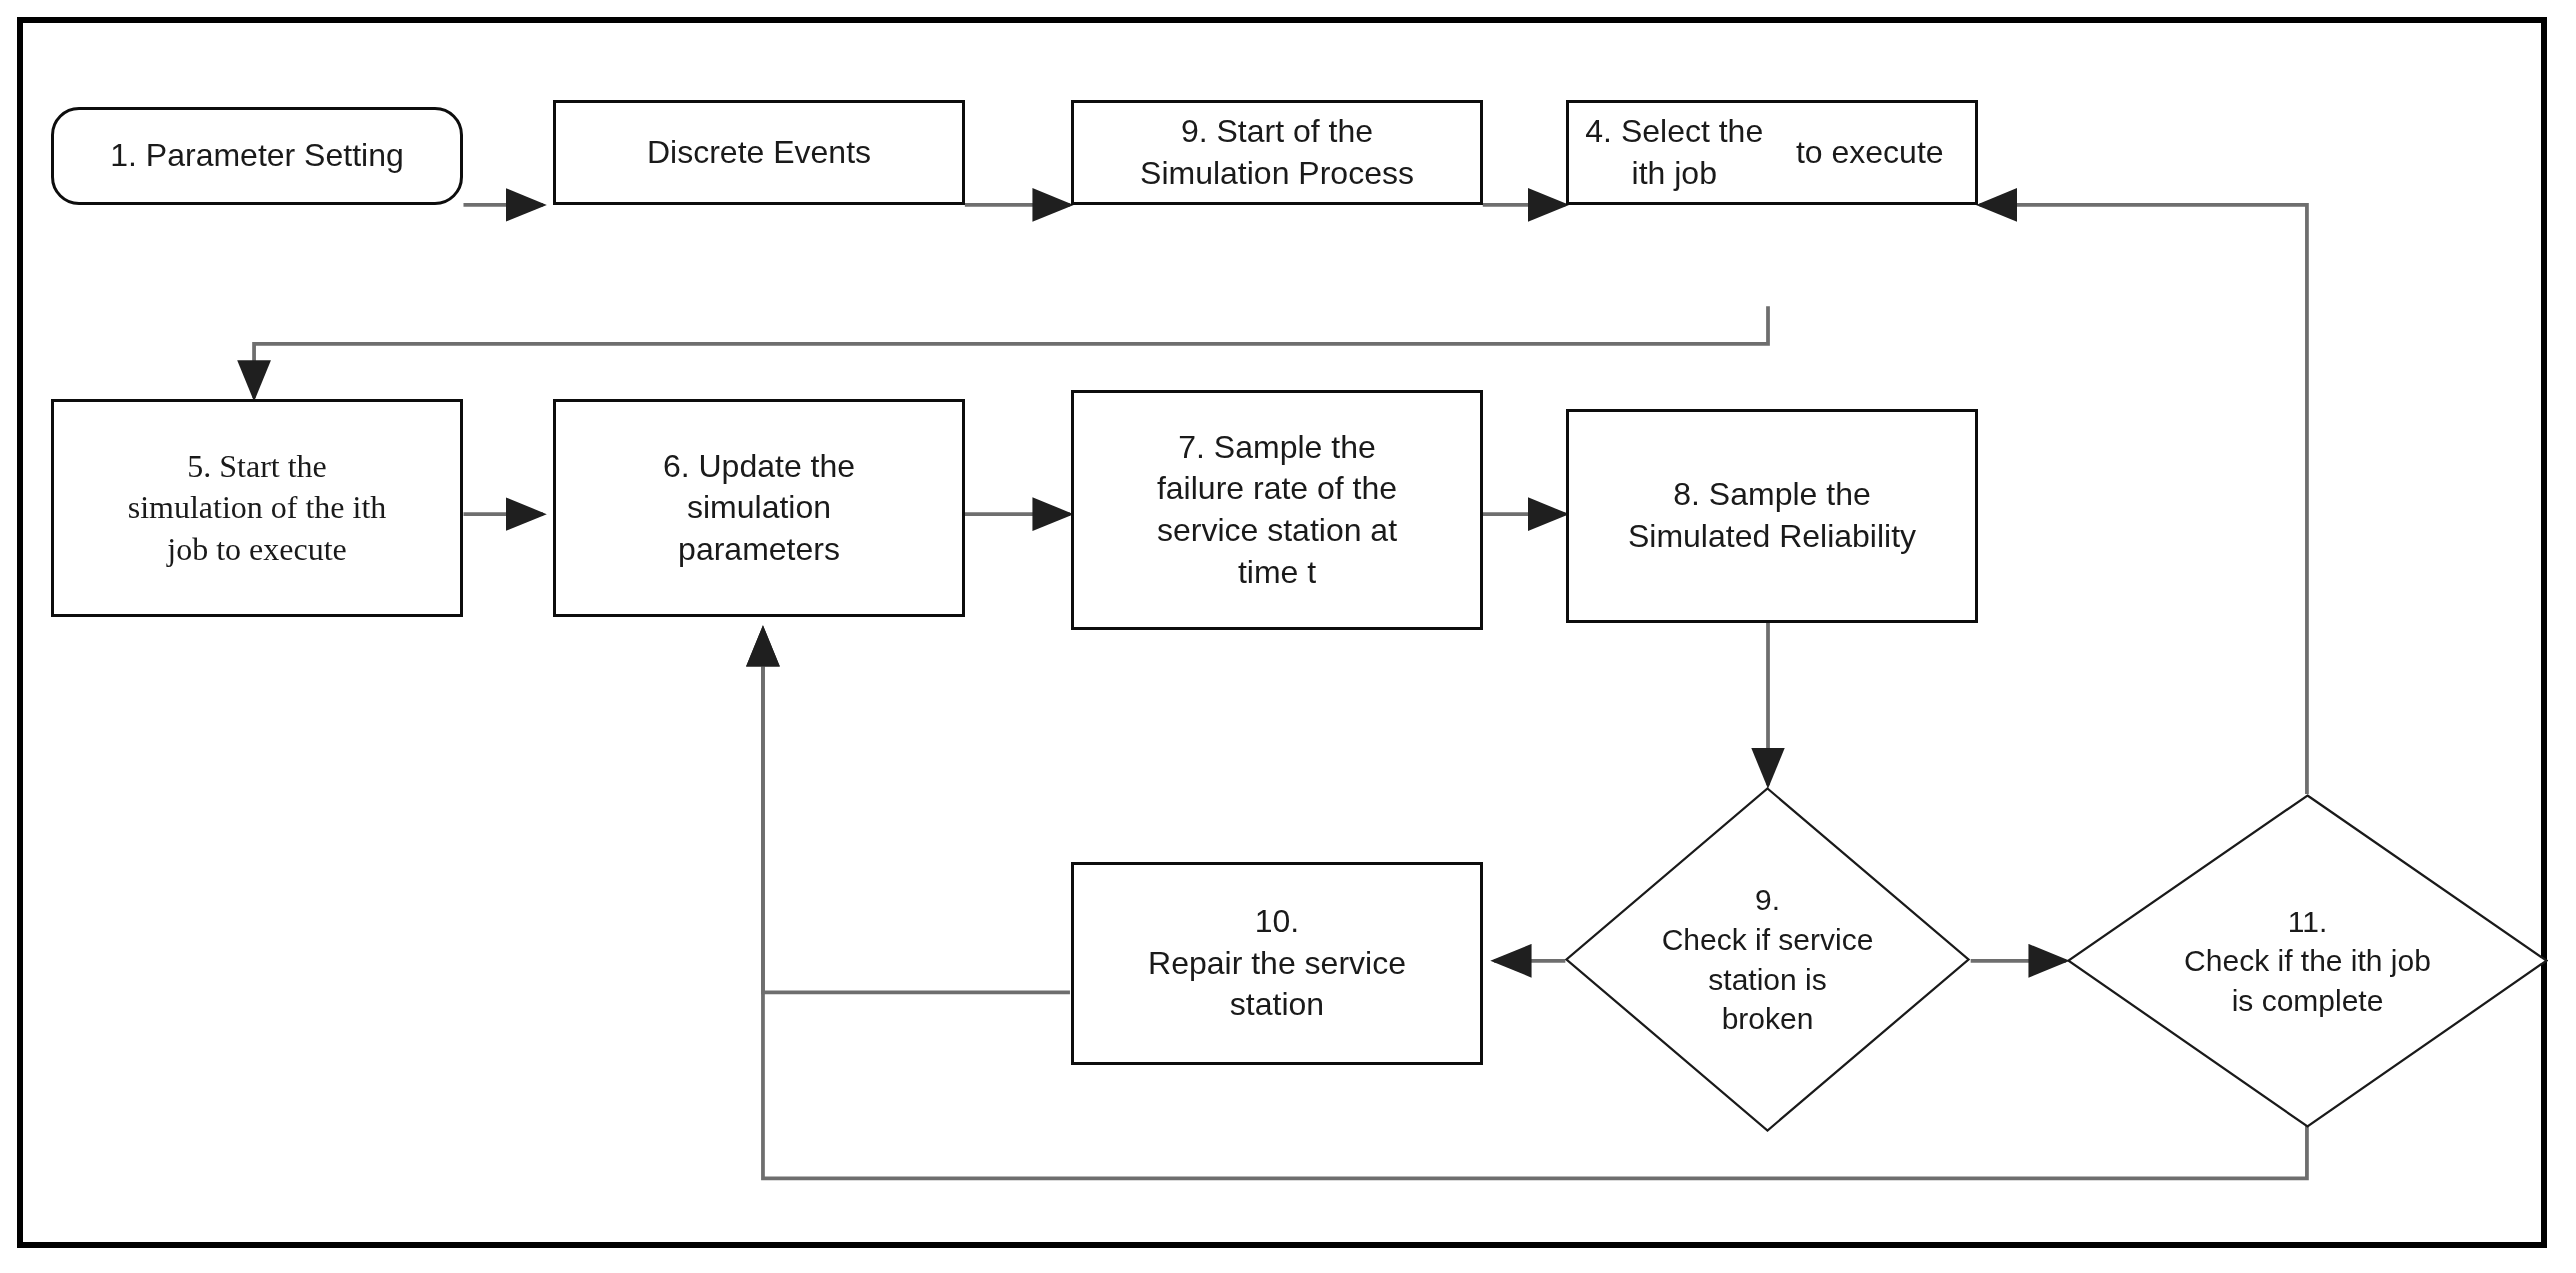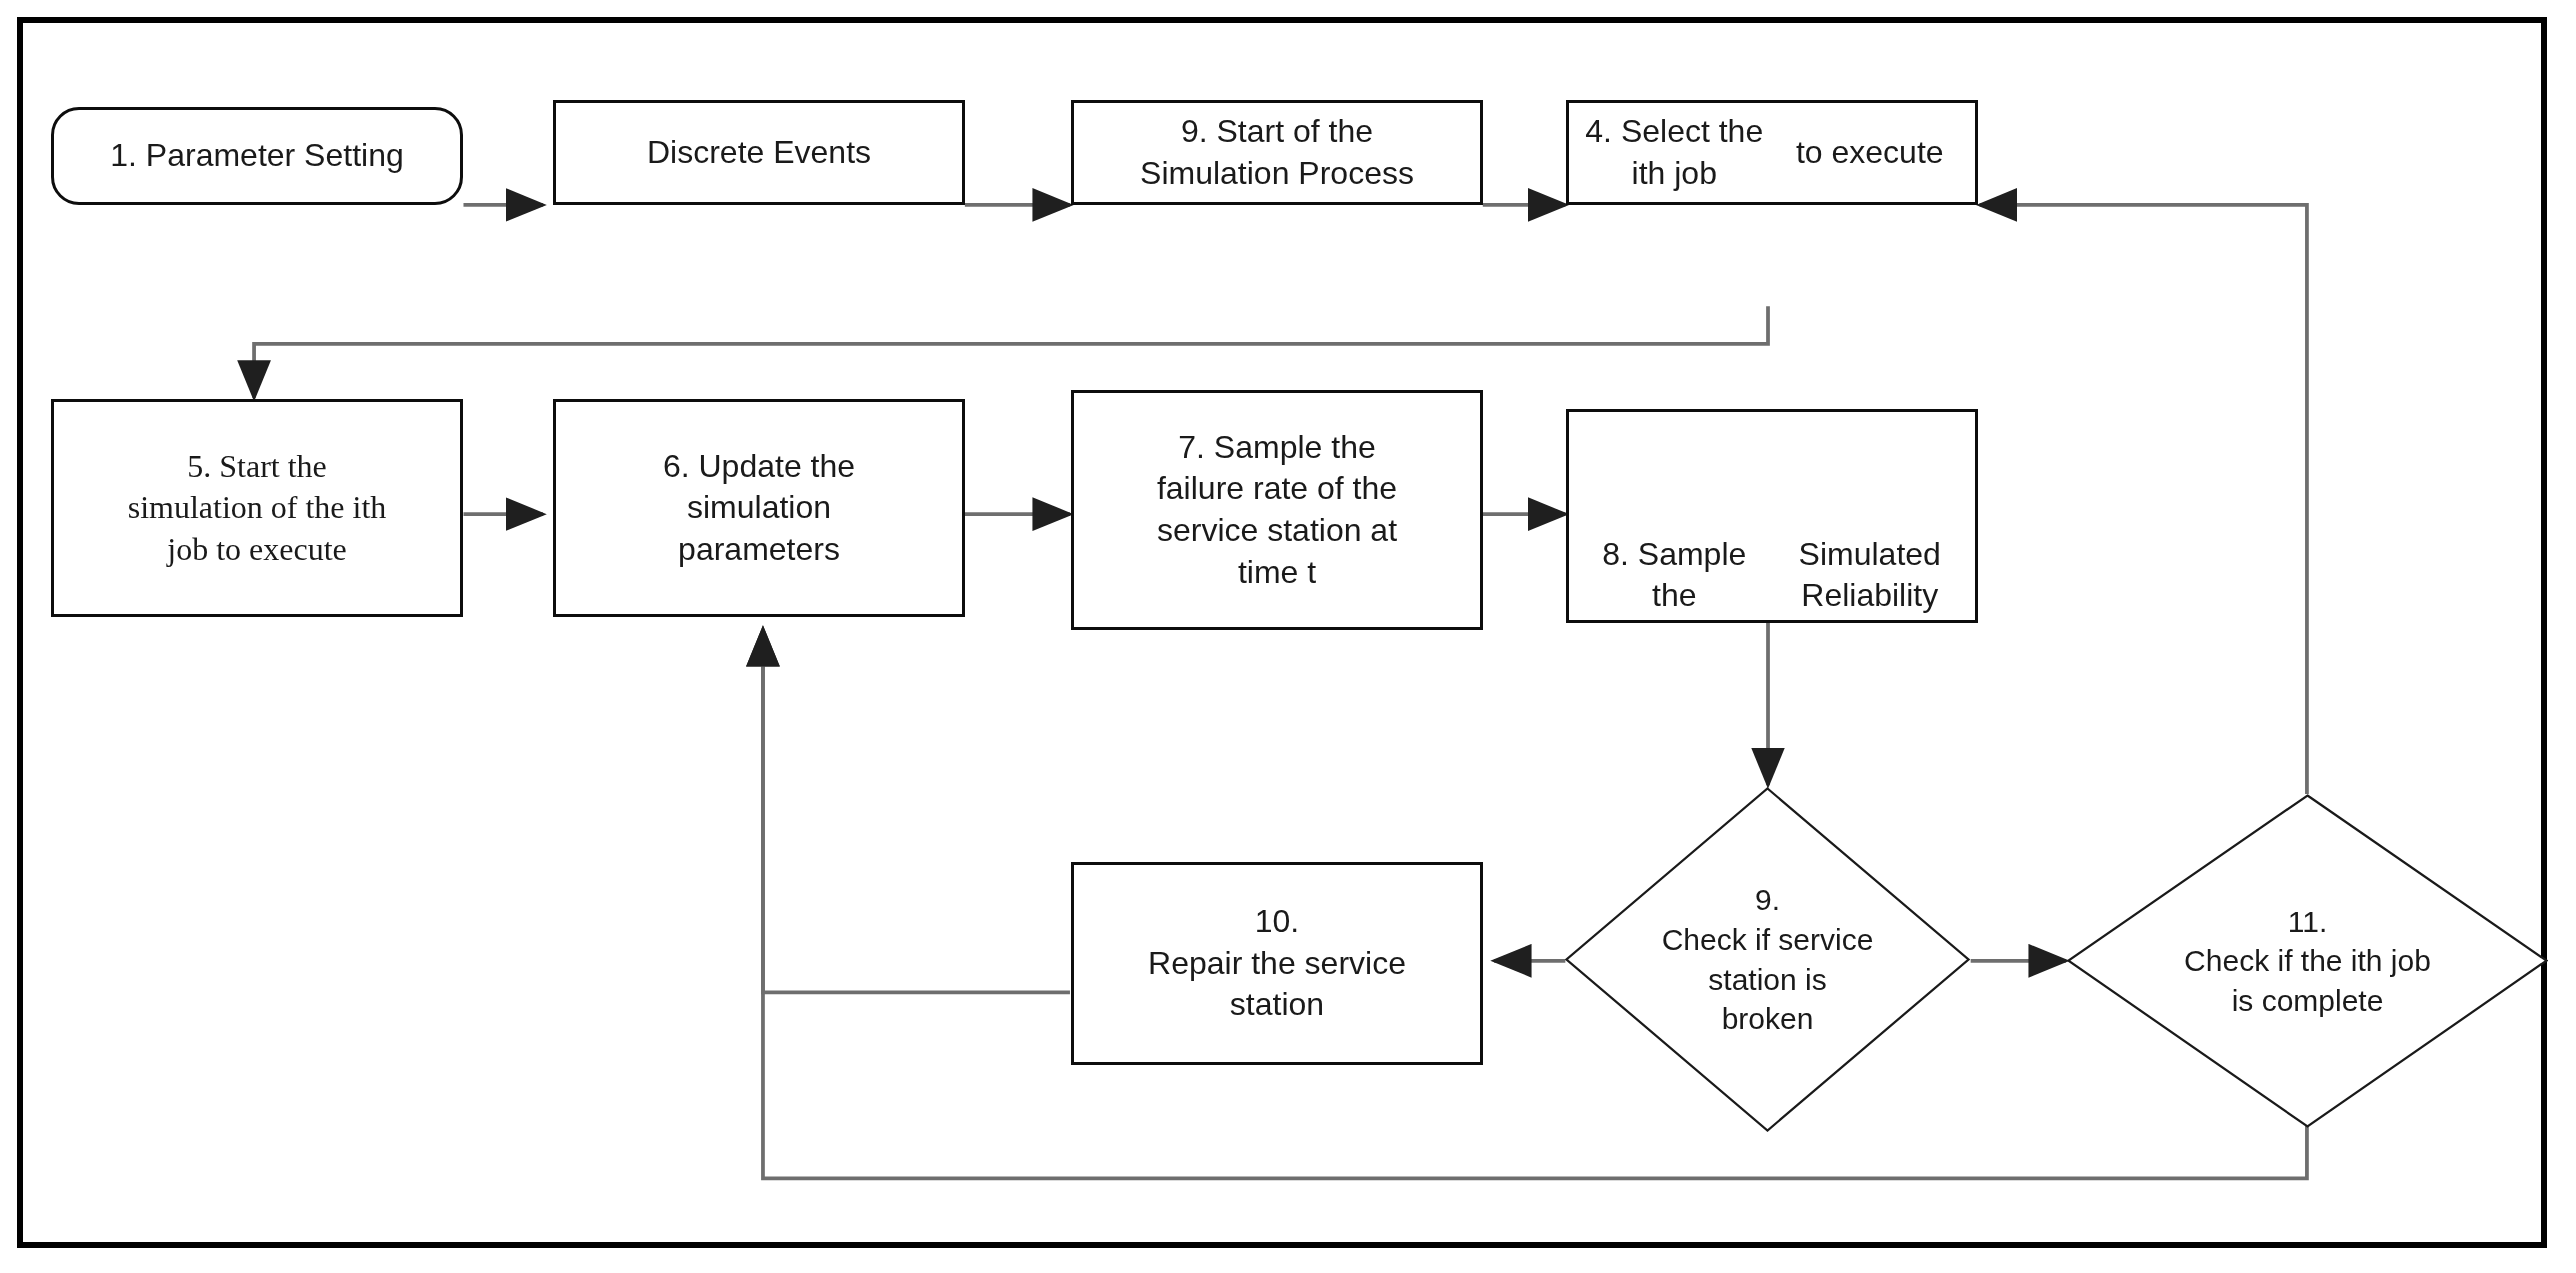--- a/index.html
+++ b/index.html
@@ -156,21 +156,21 @@
     <span class="label">parameters</span>
   </div>
 
   <div class="node-box" style="left:1071px; top:390px; width:412px; height:240px; flex-direction:column;">
     <span class="label">7. Sample the</span>
     <span class="label">failure rate of the</span>
     <span class="label">service station at</span>
     <span class="label">time t</span>
   </div>
 
-  <div class="node-box" style="left:1566px; top:409px; width:412px; height:214px; flex-direction:row;align-items:flex-end;">
+  <div class="node-box" style="left:1566px; top:409px; width:412px; height:214px; flex-direction:column;align-items:flex-end;">
     <span class="label">8. Sample the</span>
     <span class="label">Simulated Reliability</span>
   </div>
 
   <div class="node-diamond" style="left:1565px; top:787px; width:405px; height:345px;">
     <svg class="diamond-shape" viewBox="0 0 540 460" preserveAspectRatio="none" xmlns="http://www.w3.org/2000/svg">
       <polygon points="270,2 538,230 270,458 2,230" fill="#ffffff" stroke="#1a1a1a" stroke-width="3"></polygon>
     </svg>
     <div class="label">
       <div>9.</div>

